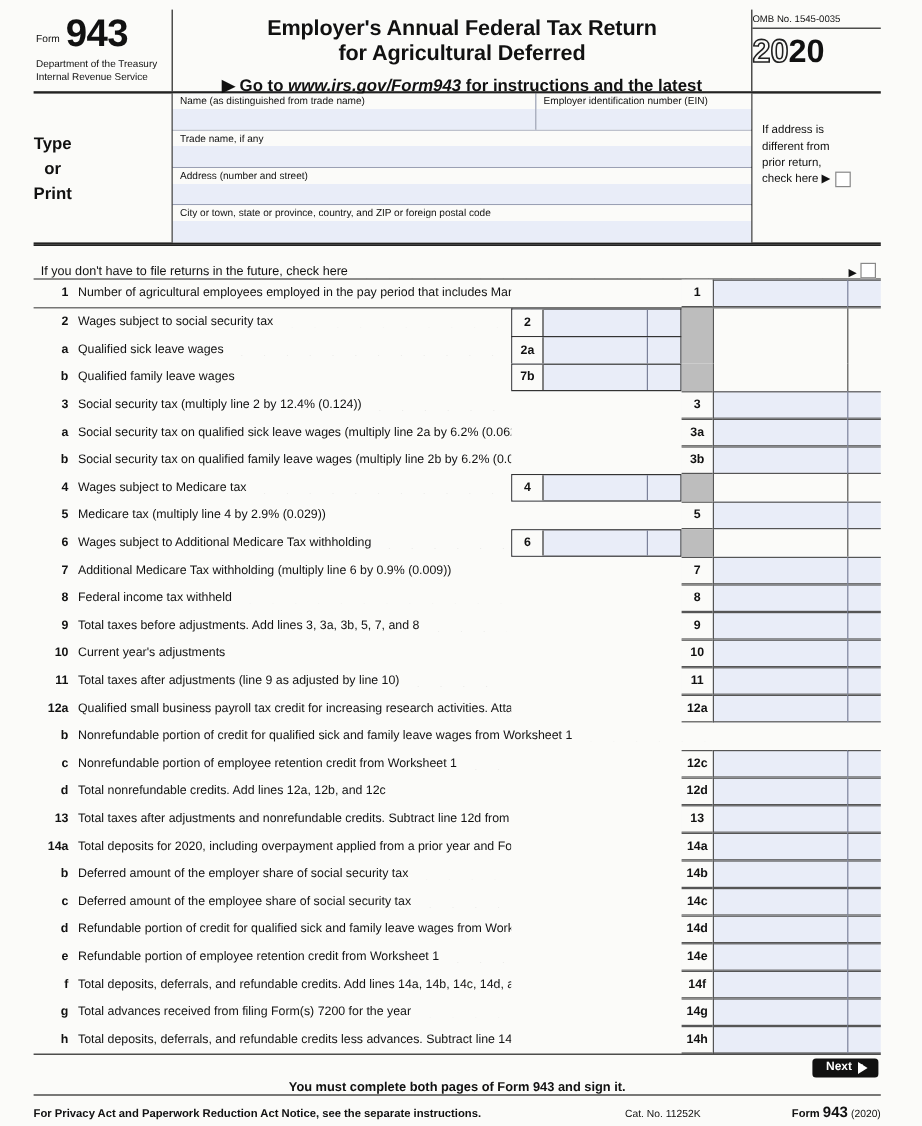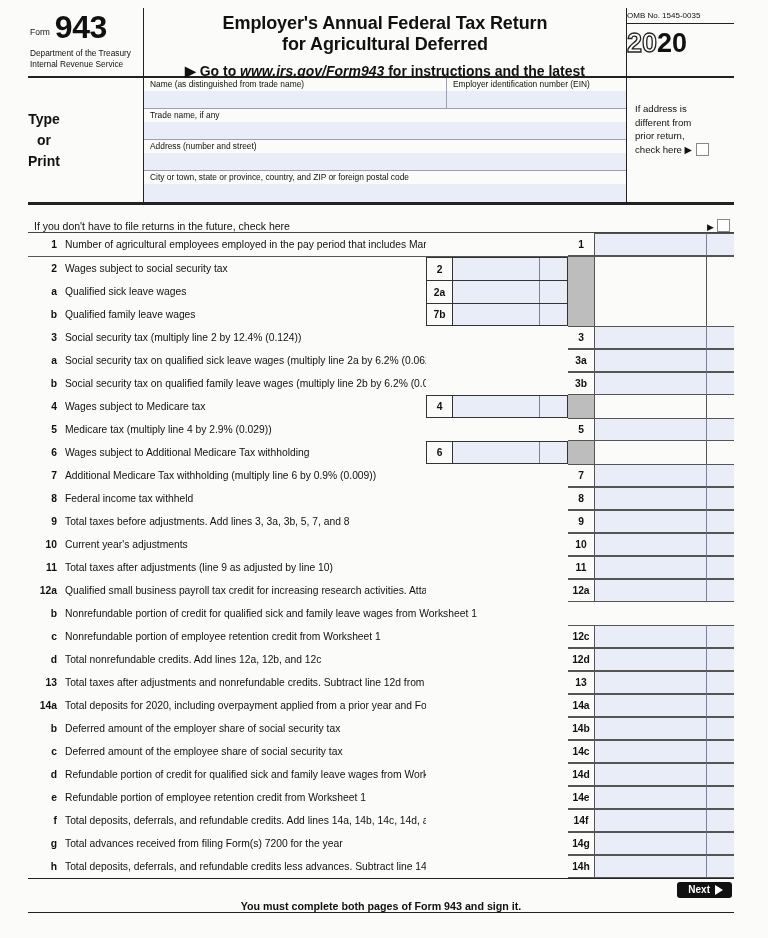--- a/index.html
+++ b/index.html
@@ -777,15 +777,24 @@
   <div class="mustline">
     <span>You must complete both pages of Form 943 and sign it.</span>
     <div class="nextbtn">
       <span>Next</span>
       <span style="display:flex;align-items:center;">
         <span class="stub"></span>
             <span class="tri"></span>
       </span>
     </div>
   </div>
+  <div class="footrow">
+    <span class="foot-notice">For Privacy Act and Paperwork Reduction Act Notice, see the separate instructions.</span>
+    <span class="foot-cat">Cat. No. 11252K</span>
+    <span class="foot-form">
+      <span>Form</span>
+      <span class="big">943</span>
+      <span class="yr">(2020)</span>
+    </span>
+  </div>
 
 </div>
 </div>
 
 </body></html>

